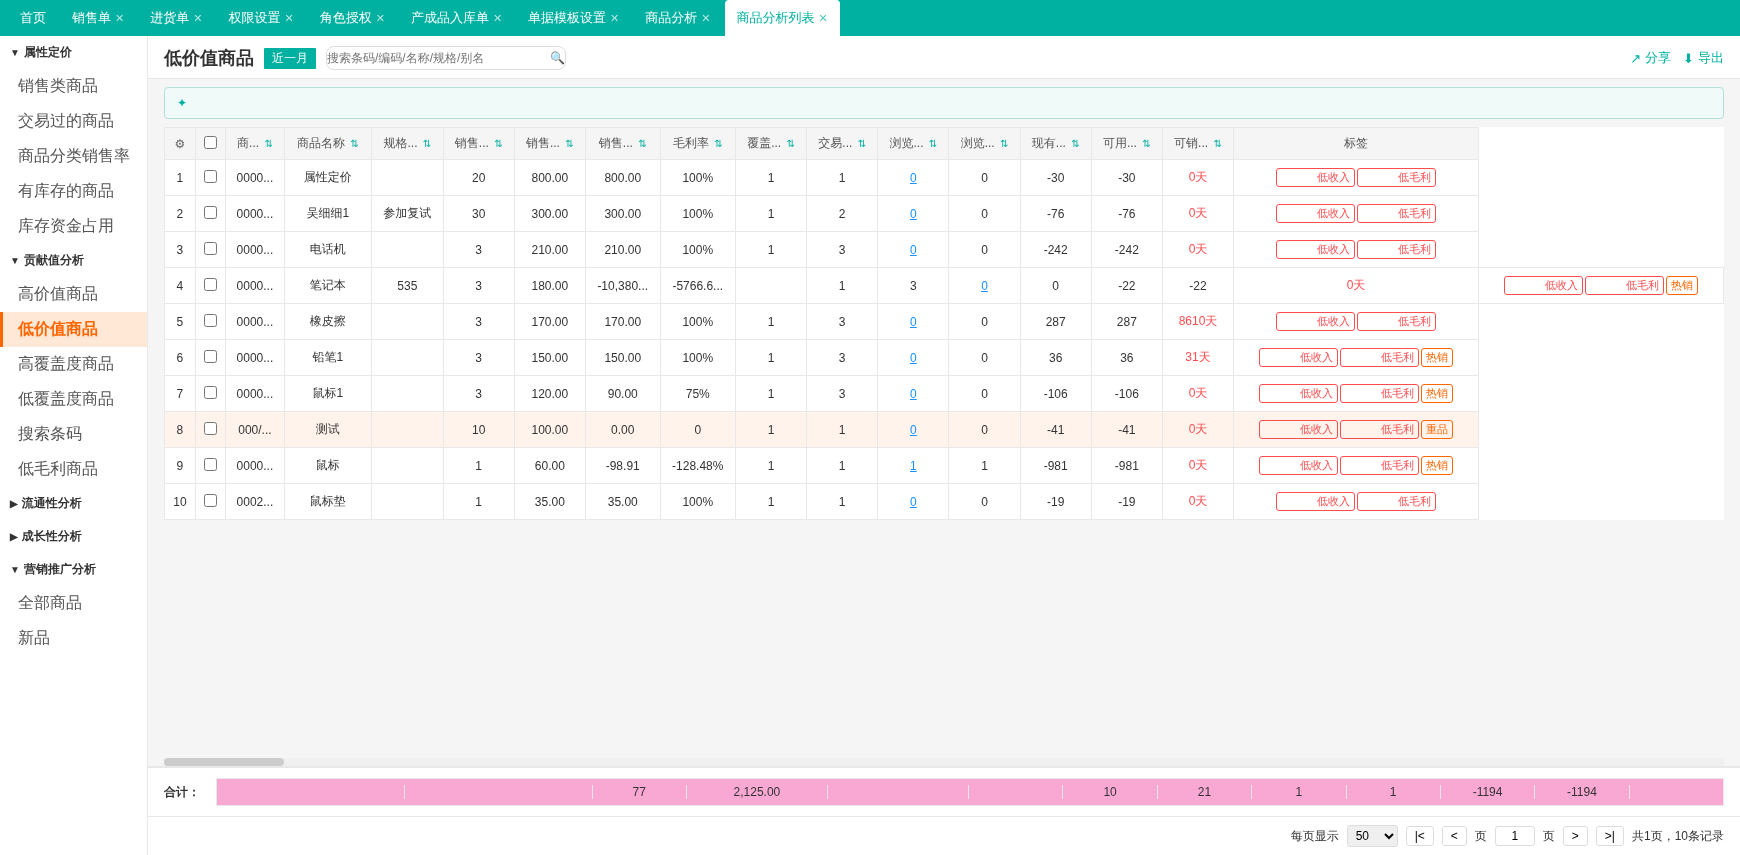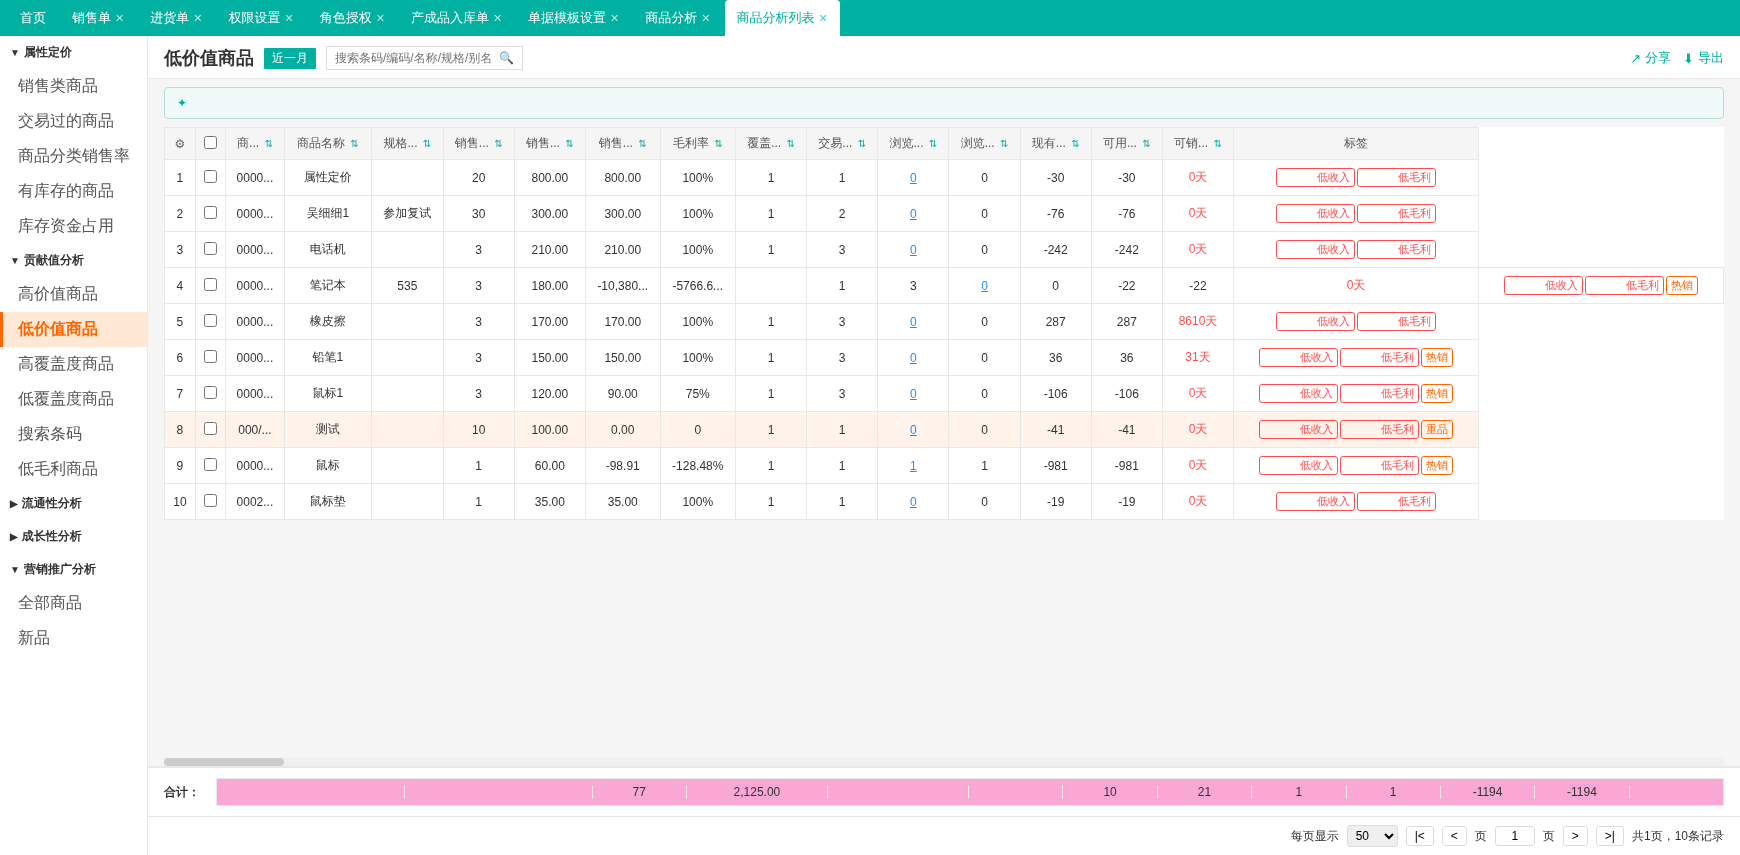--- a/index.html
+++ b/index.html
@@ -87,24 +87,24 @@
     }
     .period-badge {
       background: #00b0a0;
       color: #fff;
       border-radius: 1px;
       padding: 2px 8px;
       font-size: 12px;
     }
     .search-box {
       border: 1px solid #ddd;
-      border-radius: 0;
-      padding: 4px 8px;
-      font-size: 12px;
-      width: 197px;
+      border-radius: 8px;
+      padding: 4px 0;
+      font-size: 12px;
+      width: 240px;
       color: #999;
       display: flex;
       align-items: center;
       gap: 4px;
     }
     .search-box input {
       border: none;
       outline: none;
       width: 100%;
       font-size: 12px;

